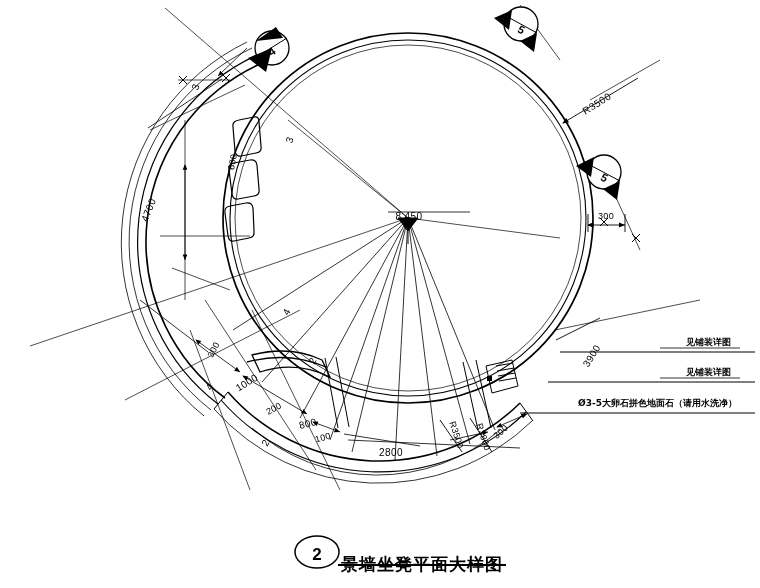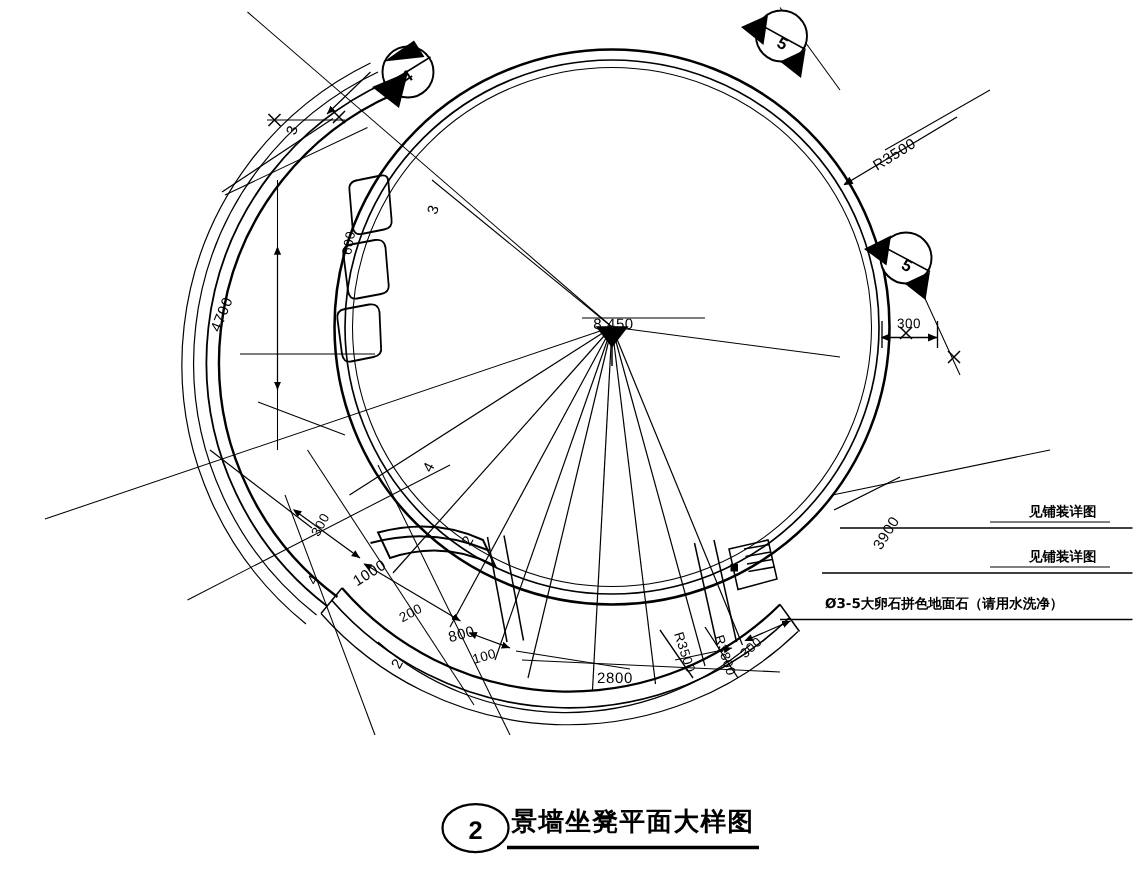--- a/index.html
+++ b/index.html
@@ -207,21 +207,21 @@
   <div class="lbl dim-sm ctr" style="left:214px;top:350px;transform:translate(-50%,-50%) rotate(-62deg);">300</div>
 
   <div class="lbl dim ctr" style="left:247px;top:383px;transform:translate(-50%,-50%) rotate(-32deg);">1000</div>
 
   <div class="lbl dim-sm ctr" style="left:274px;top:409px;transform:translate(-50%,-50%) rotate(-28deg);">200</div>
 
   <div class="lbl dim ctr" style="left:308px;top:424px;transform:translate(-50%,-50%) rotate(-14deg);">800</div>
 
   <div class="lbl dim-sm ctr" style="left:323px;top:438px;transform:translate(-50%,-50%) rotate(-16deg);">100</div>
 
-  <div class="lbl dim ctr" style="left:410px;top:453px;">2800</div>
+  <div class="lbl dim ctr" style="left:391px;top:453px;">2800</div>
 
   <div class="lbl dim-sm ctr" style="left:456px;top:435px;transform:translate(-50%,-50%) rotate(72deg);">R3500</div>
 
   <div class="lbl dim-sm ctr" style="left:483px;top:437px;transform:translate(-50%,-50%) rotate(72deg);">R3800</div>
 
   <div class="lbl dim-sm ctr" style="left:501px;top:432px;transform:translate(-50%,-50%) rotate(-42deg);">300</div>
 
   <div class="lbl dim ctr" style="left:597px;top:104px;transform:translate(-50%,-50%) rotate(-32deg);">R3500</div>
 
   <div class="lbl dim ctr" style="left:592px;top:356px;transform:translate(-50%,-50%) rotate(-58deg);">3900</div>
@@ -241,19 +241,19 @@
   <div class="lbl marknum ctr" style="left:272px;top:52px;transform:translate(-50%,-50%) rotate(-35deg);">4</div>
 
   <div class="lbl marknum ctr" style="left:521px;top:30px;transform:translate(-50%,-50%) rotate(28deg);">5</div>
 
   <div class="lbl marknum ctr" style="left:604px;top:178px;transform:translate(-50%,-50%) rotate(28deg);">5</div>
 
   <div class="lbl cn" style="left:686px;top:338px;">见铺装详图</div>
 
   <div class="lbl cn" style="left:686px;top:368px;">见铺装详图</div>
 
-  <div class="lbl cn" style="left:550px;top:399px;">Ø3-5大卵石拼色地面石（请用水洗净）</div>
+  <div class="lbl cn" style="left:578px;top:399px;">Ø3-5大卵石拼色地面石（请用水洗净）</div>
 
   <div class="lbl titlenum ctr" style="left:317px;top:554px;">2</div>
 
-  <div class="lbl titlecn" style="left:341px;top:540px;">景墙坐凳平面大样图</div>
+  <div class="lbl titlecn" style="left:341px;top:556px;">景墙坐凳平面大样图</div>
 
 </div>
 
 </body></html>

